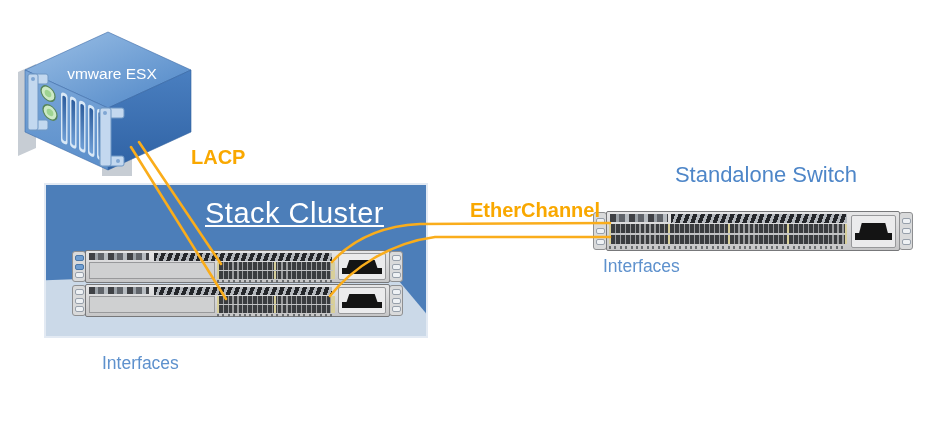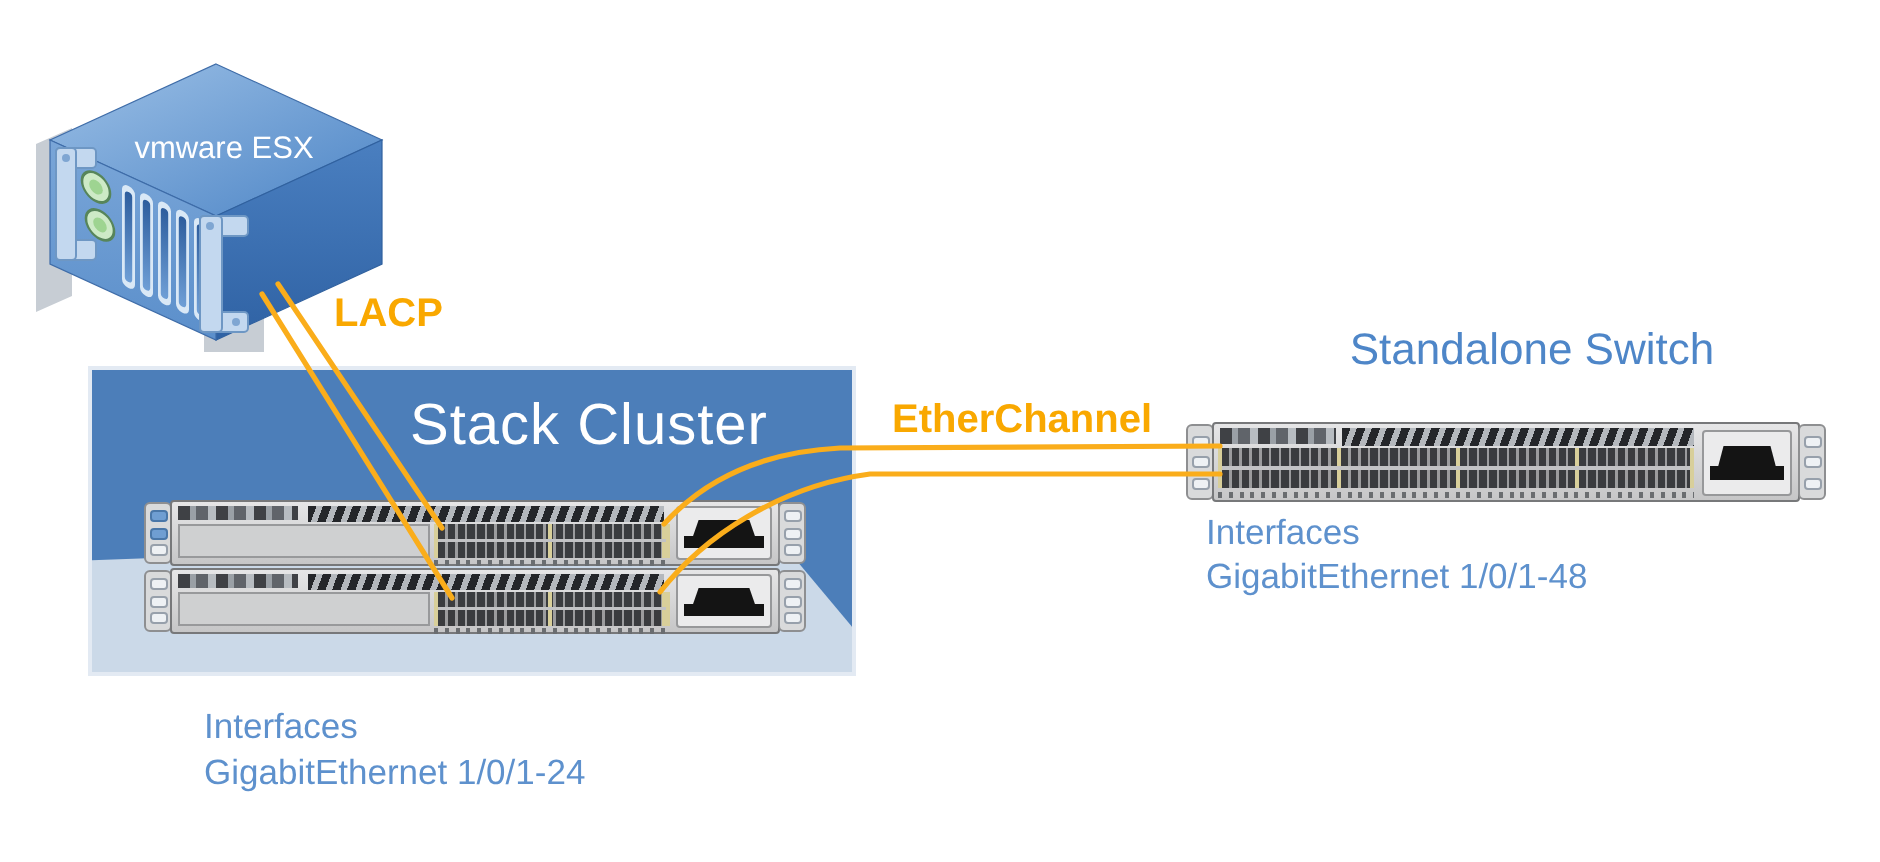--- a/index.html
+++ b/index.html
@@ -11,34 +11,34 @@
   .cluster-box{
     position:absolute;left:44px;top:183px;width:384px;height:155px;
     background:#4C7EB9;border:2px solid #E3EAF3;box-sizing:border-box;z-index:10;
   }
   .cluster-floor{
     position:absolute;inset:0;background:#CBD9E8;
     clip-path:polygon(0 63%,55% 58%,90% 55%,100% 85%,100% 100%,0 100%);
   }
   .cluster-title{
     position:absolute;left:205px;top:197px;z-index:15;
-    color:#ffffff;font-size:29px;letter-spacing:.5px;white-space:nowrap;
+    color:#ffffff;font-size:29px;letter-spacing:.5px;white-space:nowrap;text-decoration:underline;
   }
   
   .standalone-title{
     position:absolute;left:616px;top:162px;width:300px;text-align:center;z-index:15;
     color:#4E86C8;font-size:22px;white-space:nowrap;
   }
   .caption{
     position:absolute;text-align:left;color:#5E91CD;font-size:17.5px;line-height:22.5px;z-index:15;
   }
   .caption-stack{left:102px;top:352px;width:300px;}
   .caption-standalone{left:603px;top:255px;width:300px;line-height:22px;}
   
-  .link-label{position:absolute;color:#F9A800;font-weight:700;z-index:35;white-space:nowrap;}
+  .link-label{position:absolute;color:#F9A800;font-weight:700;z-index:35;white-space:nowrap;margin-left:24px;}
   .lacp-label{left:167px;top:146px;font-size:20px;}
   .ec-label{left:446px;top:199px;font-size:20px;}
   
   svg.links{position:absolute;left:0;top:0;width:940px;height:431px;z-index:30;pointer-events:none;}
   svg.links path{fill:none;stroke:#FAAD1B;stroke-width:2.6;stroke-linecap:round;}
   
   svg.server{position:absolute;left:8px;top:26px;width:195px;height:150px;z-index:25;}
   
   .switch{position:absolute;z-index:20;}
   .sw-stack{width:331px;height:33px;}
@@ -97,25 +97,23 @@
 
   <div class="cluster-box">
     <div class="cluster-floor"></div>
   </div>
   <div class="cluster-title">Stack Cluster</div>
 
   <div class="standalone-title">Standalone Switch</div>
 
   <div class="caption caption-stack">
     <div>Interfaces</div>
-    <div>GigabitEthernet 1/0/1-24</div>
   </div>
   <div class="caption caption-standalone">
     <div>Interfaces</div>
-    <div>GigabitEthernet 1/0/1-48</div>
   </div>
 
   <div class="switch sw-stack sw1" style="left:72px;top:250px;">
     <div class="ear left">
         <i></i>
         <i></i>
         <i></i>
       </div>
     <div class="sw-body">
       <div class="label-strip"></div>

